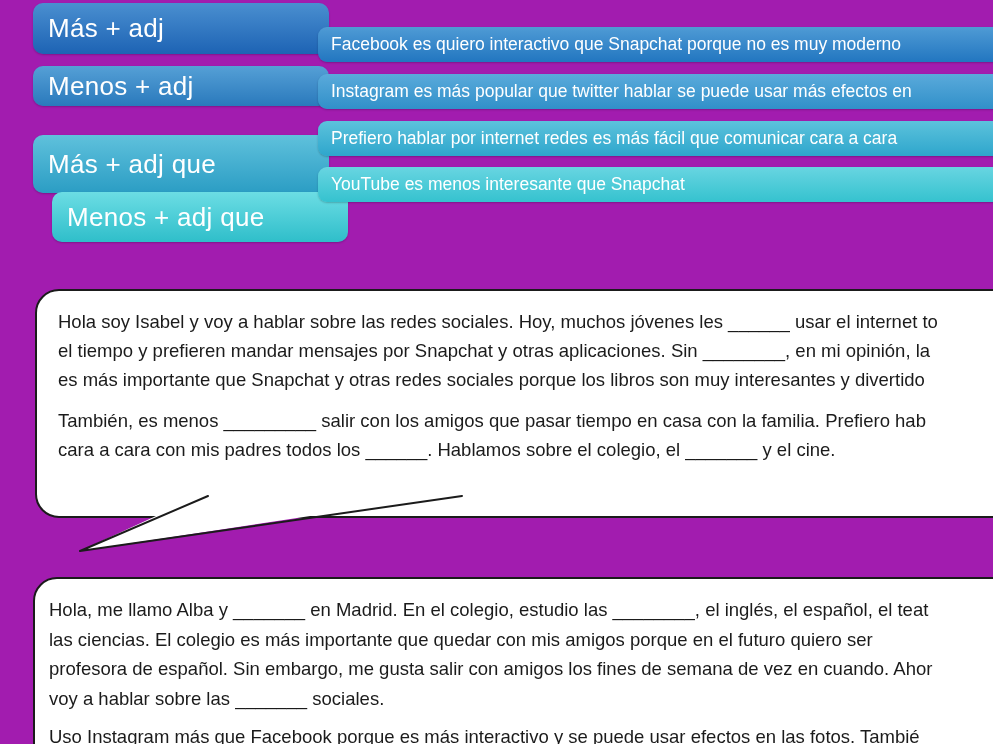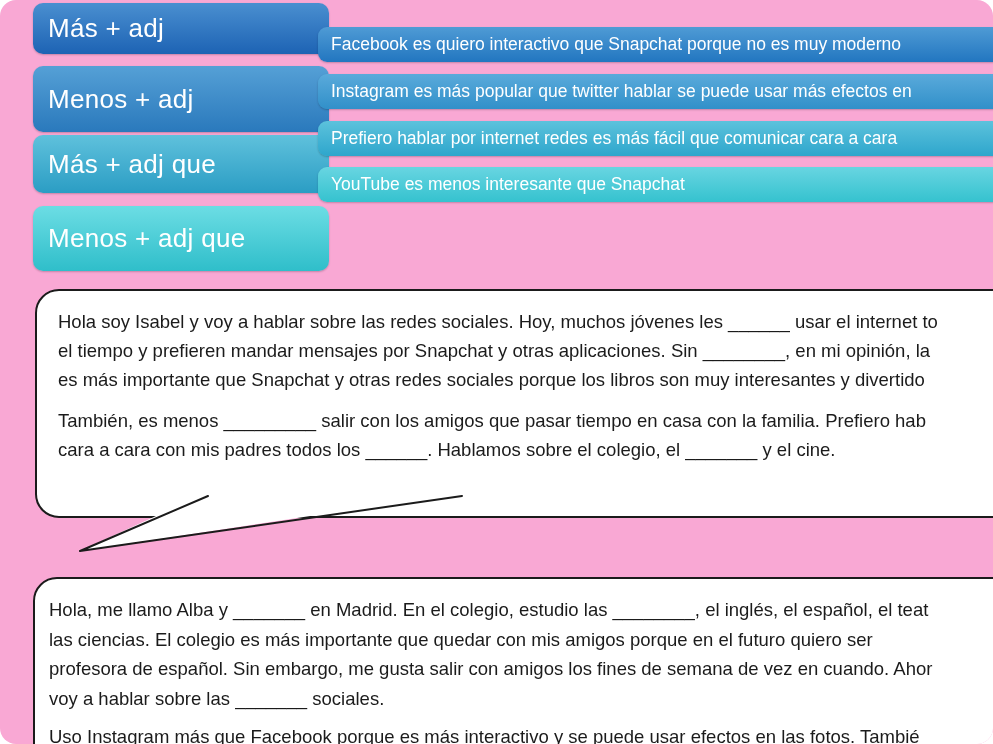--- a/index.html
+++ b/index.html
@@ -1,32 +1,32 @@
 <!DOCTYPE html>
 <html style="--ink: #1b1b1b; --btn1-top: #4a8fd0; --btn1-bottom: #1d63b4; --btn2-top: #55a0d6; --btn2-bottom: #2a79bc; --btn3-top: #5fc1dc; --btn3-bottom: #2b9dc4; --btn4-top: #6cdde4; --btn4-bottom: #2fbeca; --bar1-top: #4f9bd5; --bar1-bottom: #2276c0; --bar2-top: #5aaadb; --bar2-bottom: #3190c9; --bar3-top: #5cc2dc; --bar3-bottom: #2ea6cc; --bar4-top: #68d5e1; --bar4-bottom: #35c2cf;"><head>
 <meta charset="utf-8">
 <style>
   html,body{margin:0;padding:0;background:#fff;}
   .page{
-    position:relative;width:993px;height:744px;overflow:hidden;background:#f9a8d4;
-    font-family:"Liberation Sans",sans-serif;color:var(--ink);border-radius:16px;
+    position:relative;width:993px;height:744px;overflow:hidden;background:#a21caf;
+    font-family:"Liberation Sans",sans-serif;color:var(--ink);
   }
   
   .shape{
     position:absolute;display:flex;align-items:center;color:#fff;
     box-shadow:0 1px 2px rgba(0,0,0,.22);
   }
   .btn{
     left:33px;width:281px;border-radius:10px;padding-left:15px;
     font-size:26px;letter-spacing:.3px;
   }
   .btn1{top:3px;height:51px;background:linear-gradient(180deg,var(--btn1-top) 0%,var(--btn1-bottom) 100%);}
-  .btn2{top:66px;height:66px;background:linear-gradient(180deg,var(--btn2-top) 0%,var(--btn2-bottom) 100%);}
+  .btn2{top:66px;height:40px;background:linear-gradient(180deg,var(--btn2-top) 0%,var(--btn2-bottom) 100%);}
   .btn3{top:135px;height:58px;background:linear-gradient(180deg,var(--btn3-top) 0%,var(--btn3-bottom) 100%);text-align:center;}
-  .btn4{top:206px;height:65px;background:linear-gradient(180deg,var(--btn4-top) 0%,var(--btn4-bottom) 100%);}
+  .btn4{top:192px;height:50px;background:linear-gradient(180deg,var(--btn4-top) 0%,var(--btn4-bottom) 100%);margin-left:19px;}
   .bar{
     left:318px;width:700px;border-radius:9px;padding-left:13px;
     font-size:17.5px;white-space:nowrap;
   }
   .bar1{top:27px;height:35px;background:linear-gradient(180deg,var(--bar1-top) 0%,var(--bar1-bottom) 100%);}
   .bar2{top:74px;height:35px;background:linear-gradient(180deg,var(--bar2-top) 0%,var(--bar2-bottom) 100%);}
   .bar3{top:121px;height:35px;background:linear-gradient(180deg,var(--bar3-top) 0%,var(--bar3-bottom) 100%);}
   .bar4{top:167px;height:35px;background:linear-gradient(180deg,var(--bar4-top) 0%,var(--bar4-bottom) 100%);}
   
   .bubble{

